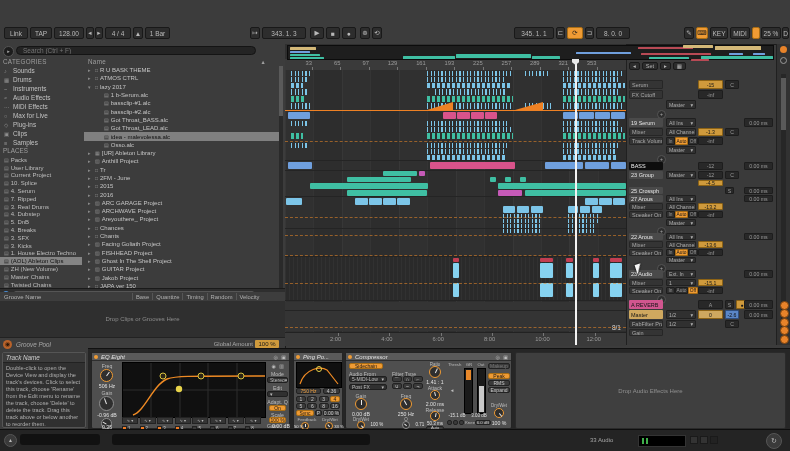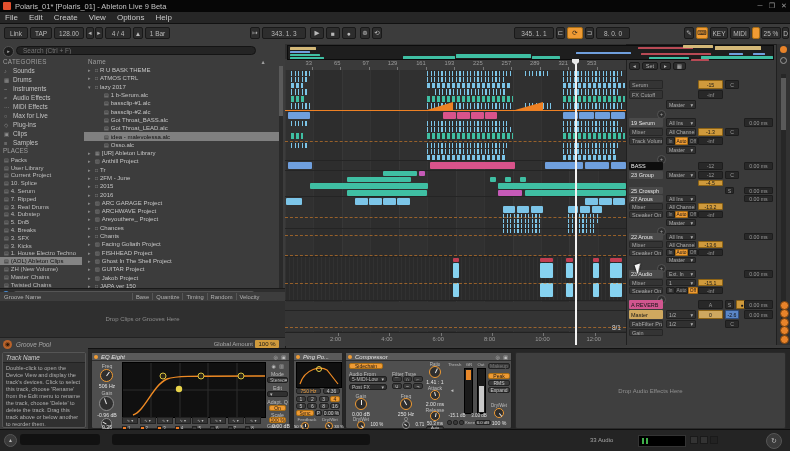--- a/index.html
+++ b/index.html
@@ -162,36 +162,21 @@
   
   #cursor{position:absolute;left:636px;top:264px;width:0;height:0;z-index:20;
           border-left:6px solid #f5f5f5;border-bottom:10px solid transparent;transform:rotate(-18deg);
           filter:drop-shadow(0 0 1px #000);}
 </style>
 </head>
 <body>
 
 <div id="app">
 
-  <div id="titlebar">
-    <div id="appicon"></div>
-    <div class="ttl">Polaris_01* [Polaris_01] - Ableton Live 9 Beta</div>
-    <div class="winbtn" style="left:755px">─</div>
-    <div class="winbtn" style="left:767px">❐</div>
-    <div class="winbtn" style="left:779px">✕</div>
-  </div>
-
-  <div id="menubar">
-      <div class="menuitem">File</div>
-      <div class="menuitem">Edit</div>
-      <div class="menuitem">Create</div>
-      <div class="menuitem">View</div>
-      <div class="menuitem">Options</div>
-      <div class="menuitem">Help</div>
-    </div>
+
 
   <div id="transport">
     <div class="tb" style="left:4px;width:24px">Link</div>
     <div class="tb" style="left:30px;width:22px">TAP</div>
     <div class="tb" style="left:54px;width:30px">128.00</div>
     <div class="tb" style="left:86px;width:8px">◂</div>
     <div class="tb" style="left:95px;width:8px">▸</div>
     <div class="tb" style="left:105px;width:26px">4 / 4</div>
     <div class="tb" style="left:133px;width:10px">▲</div>
     <div class="tb" style="left:145px;width:25px">1 Bar</div>

